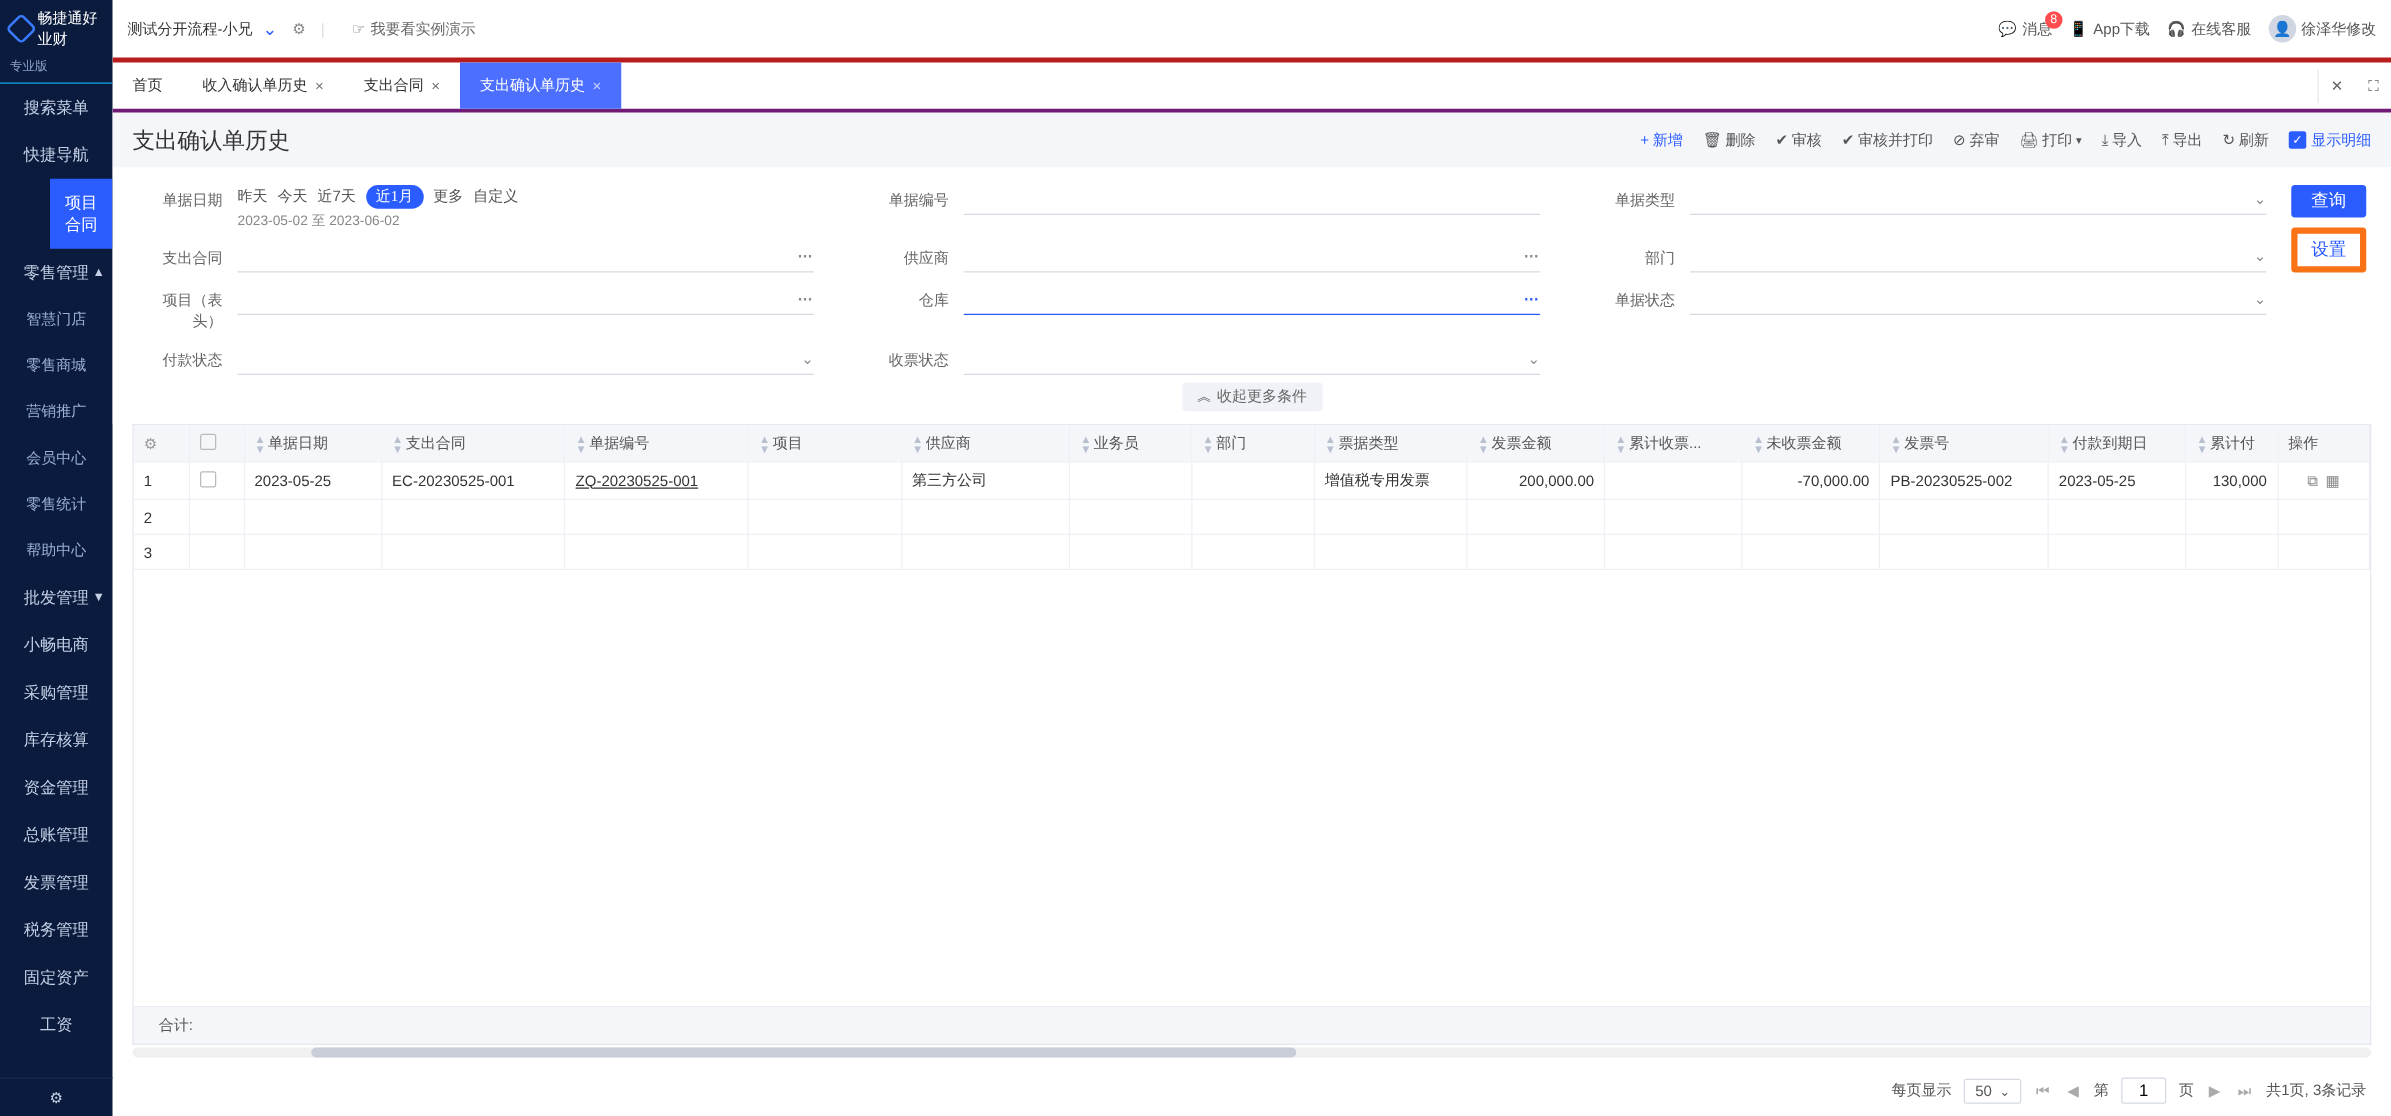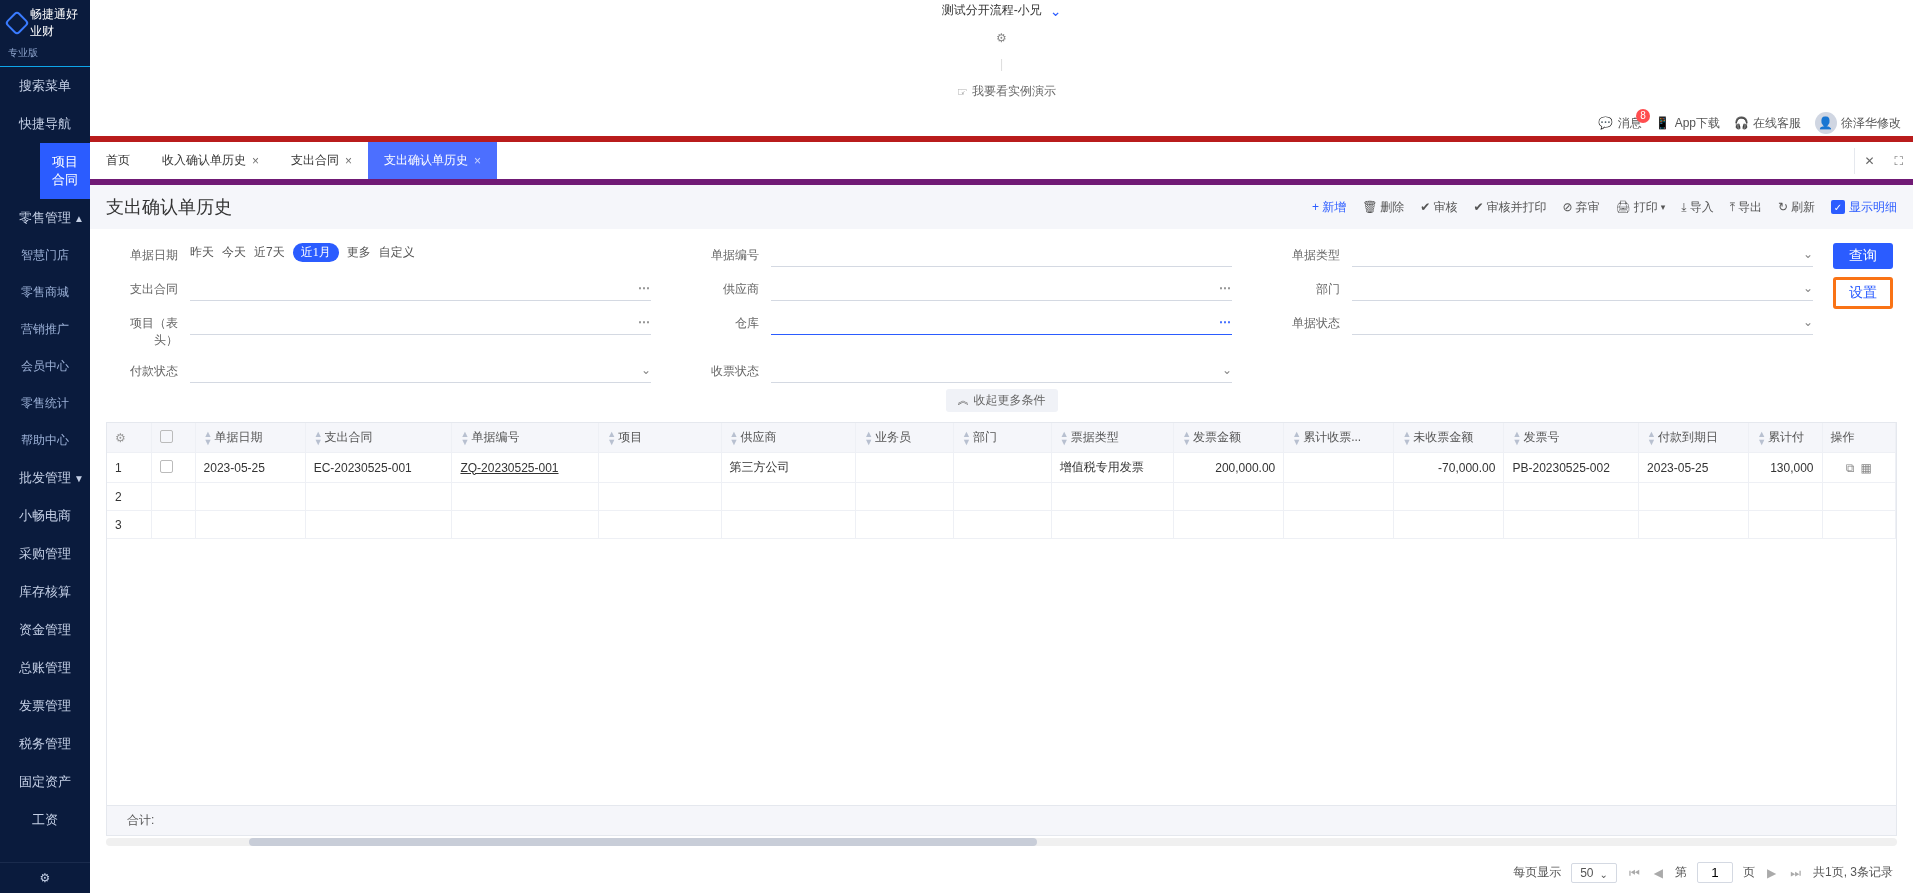--- a/index.html
+++ b/index.html
@@ -16,32 +16,32 @@
 .nav-item { padding: 10px 12px; text-align: center; cursor: pointer; font-size: 13px; position: relative; }
 .nav-item.active { background: #2b5cff; color: #ffffff; margin-left: 40px; }
 .nav-item .arrow { position: absolute; right: 6px; top: 50%; transform: translateY(-50%); font-size: 10px; }
 .nav-item.sub { font-size: 12px; color: #9bb0d6; }
 .settings-btn { padding: 8px; text-align: center; border-top: 1px solid #1a2b4d; cursor: pointer; }
 
 
 .main { flex: 1; display: flex; flex-direction: column; overflow: hidden; }
 
 
-.topbar { display: flex; align-items: center; padding: 2px 12px; border-bottom: 6px solid #b91c1c; gap: 12px; flex-direction: column; }
+.topbar { display: flex; align-items: center; padding: 12px 12px; border-bottom: 4px solid #b91c1c; gap: 12px; }
 .context { display: flex; align-items: center; gap: 8px; color: #555; }
 .context-name { color: #333; }
 .chev-down { color: #2b5cff; font-size: 14px; }
 .demo-link { display: flex; align-items: center; gap: 4px; color: #666; cursor: pointer; margin-left: 10px; }
 .topbar-right { margin-left: auto; display: flex; align-items: center; gap: 14px; color: #555; }
 .tb-item { display: flex; align-items: center; gap: 4px; cursor: pointer; position: relative; }
 .badge { position: absolute; top: -6px; right: -8px; background: #ff4d4f; color: #fff; border-radius: 8px; font-size: 10px; padding: 0 4px; line-height: 14px; }
 .avatar { width: 22px; height: 22px; background: #d0d6e2; border-radius: 50%; display: inline-flex; align-items: center; justify-content: center; color: #fff; }
 
 
-.tabs-row { display: flex; align-items: center; border-bottom: 6px solid #701a75; position: relative; text-align: center; }
+.tabs-row { display: flex; align-items: center; border-bottom: 3px solid #701a75; position: relative; text-align: center; }
 .tab { padding: 10px 16px; cursor: pointer; color: #333; display: flex; align-items: center; gap: 6px; }
 .tab.active { background: #4c6fff; color: #fff; }
 .tab-close { font-size: 12px; opacity: 0.7; }
 .tabs-close-all { margin-left: auto; padding: 6px 10px; cursor: pointer; color: #666; border-left: 1px solid #e5e8ee; }
 .fullscreen-icon { padding: 6px 10px; cursor: pointer; color: #666; }
 
 
 .page-head { display: flex; align-items: center; padding: 10px 16px; background: #f5f6fa; }
 .page-title { font-size: 18px; color: #333; }
 .toolbar { margin-left: auto; display: flex; align-items: center; gap: 16px; }
@@ -60,21 +60,21 @@
 .f-control.hl { border-bottom-color: #2b5cff; }
 .f-ellipsis { margin-left: auto; color: #888; cursor: pointer; font-weight: bold; letter-spacing: 1px; }
 .f-chev { margin-left: auto; color: #888; cursor: pointer; }
 .date-chips { display: flex; align-items: center; gap: 8px; flex-wrap: wrap; }
 .chip { cursor: pointer; color: #555; }
 .chip.pill { background: #2b5cff; color: #fff; padding: 1px 8px; border-radius: 10px; font-family: Liberation Serif, serif; }
 .date-range { color: #888; font-size: 11px; margin-top: 2px; }
 .filter-actions { width: 60px; margin-left: 20px; display: flex; flex-direction: column; gap: 8px; }
 .btn { padding: 4px 10px; border-radius: 3px; cursor: pointer; text-align: center; font-size: 14px; }
 .btn-primary { background: #2b5cff; color: #fff; }
-.btn-outline { border: 3px solid #f97316; color: #2b5cff; background: #fff; }
+.btn-outline { border: 5px solid #f97316; color: #2b5cff; background: #fff; }
 .collapse-row { text-align: center; padding: 6px 0; }
 .collapse-pill { display: inline-flex; align-items: center; gap: 4px; background: #f0f2f7; padding: 3px 12px; border-radius: 3px; color: #666; cursor: pointer; font-size: 12px; }
 
 
 .table-wrap { flex: 1; overflow: auto; margin: 0 16px; border: 1px solid #e5e8ee; }
 table { border-collapse: collapse; width: 100%; table-layout: fixed; }
 th, td { border-right: 1px solid #eef0f5; border-bottom: 1px solid #eef0f5; padding: 6px 8px; text-align: left; white-space: nowrap; overflow: hidden; text-overflow: ellipsis; height: 28px; }
 thead th { background: #f5f6fa; color: #555; font-weight: normal; position: sticky; top: 0; }
 .sort-icon { color: #b8c0d0; font-size: 9px; margin-right: 2px; display: inline-block; line-height: 8px; vertical-align: middle; }
 .row-chk { width: 13px; height: 13px; border: 1px solid #bbb; display: inline-block; border-radius: 2px; }
@@ -240,20 +240,21 @@
             <div class="f-label">单据日期</div>
             <div style="flex:1;">
               <div class="date-chips">
                 <span class="chip">昨天</span>
                 <span class="chip">今天</span>
                 <span class="chip">近7天</span>
                 <span class="chip pill">近1月</span>
                 <span class="chip">更多</span>
                 <span class="chip">自定义</span>
               </div>
+              <div class="date-range">2023-05-02 至 2023-06-02</div>
             </div>
           </div>
           <div class="filter-cell">
             <div class="f-label">单据编号</div>
             <div class="f-control"></div>
           </div>
           <div class="filter-cell">
             <div class="f-label">单据类型</div>
             <div class="f-control">
                 <span class="f-chev">⌄</span>

